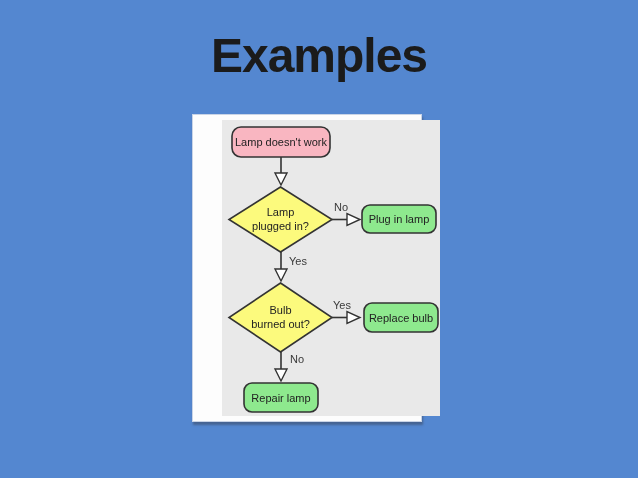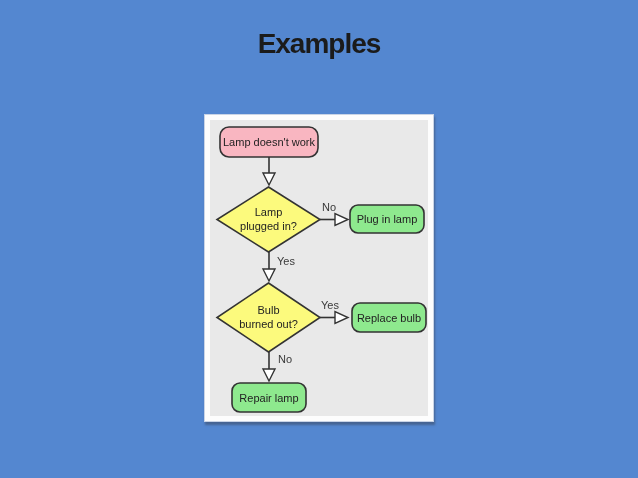--- a/index.html
+++ b/index.html
@@ -8,33 +8,34 @@
     background: #5487d0;
     font-family: "Liberation Sans", sans-serif;
     position: relative;
     overflow: hidden;
   }
   .slide { position: absolute; inset: 0; }
   .slide-title {
     position: absolute;
     top: 28px; left: 0; width: 638px;
     text-align: center;
-    font-size: 28px;
+    font-size: 48px;
     font-weight: bold;
     letter-spacing: -1px;
     color: #1b1b1b;
   }
   .flowchart-frame {
     position: absolute;
-    left: 204px; top: 114px;
+    left: 192px; top: 114px;
     width: 230px; height: 308px;
     background: #fdfdfd;
     border: 1px solid #c9d4e6;
     box-sizing: border-box;
     box-shadow: 1px 3px 2px rgba(55, 65, 85, 0.5);
+    padding-left: 24px;
   }
   .flowchart-frame svg { display: block; }
   .node-shape { stroke: #333333; stroke-width: 1.6; }
   .edge-line  { stroke: #333333; stroke-width: 1.6; fill: none; }
   .arrowhead  { fill: #ffffff; stroke: #333333; stroke-width: 1.4; }
   .node-label { font-size: 11px; fill: #222222; text-anchor: middle; }
   .edge-label { font-size: 11px; fill: #3a3a3a; text-anchor: middle; }
 </style>
 </head>
 <body>

